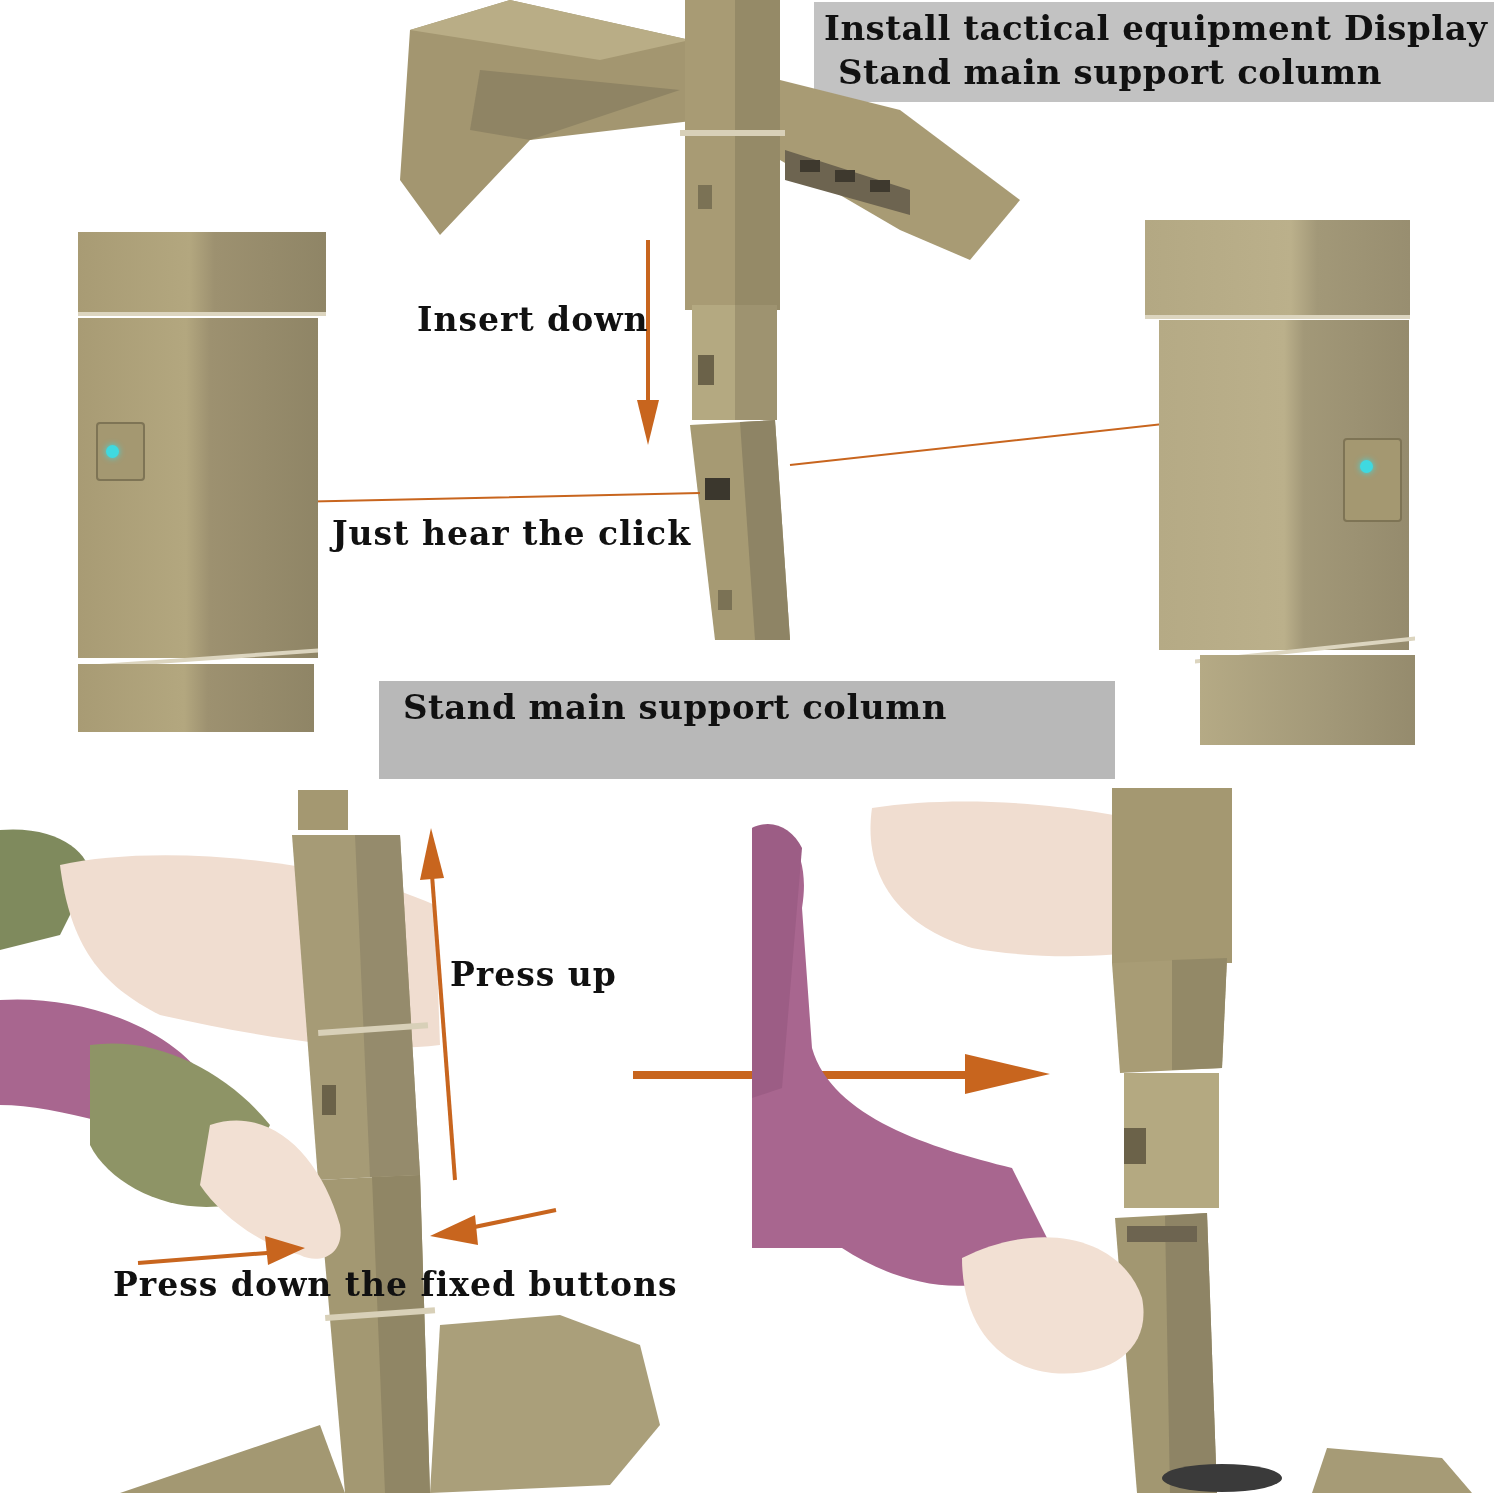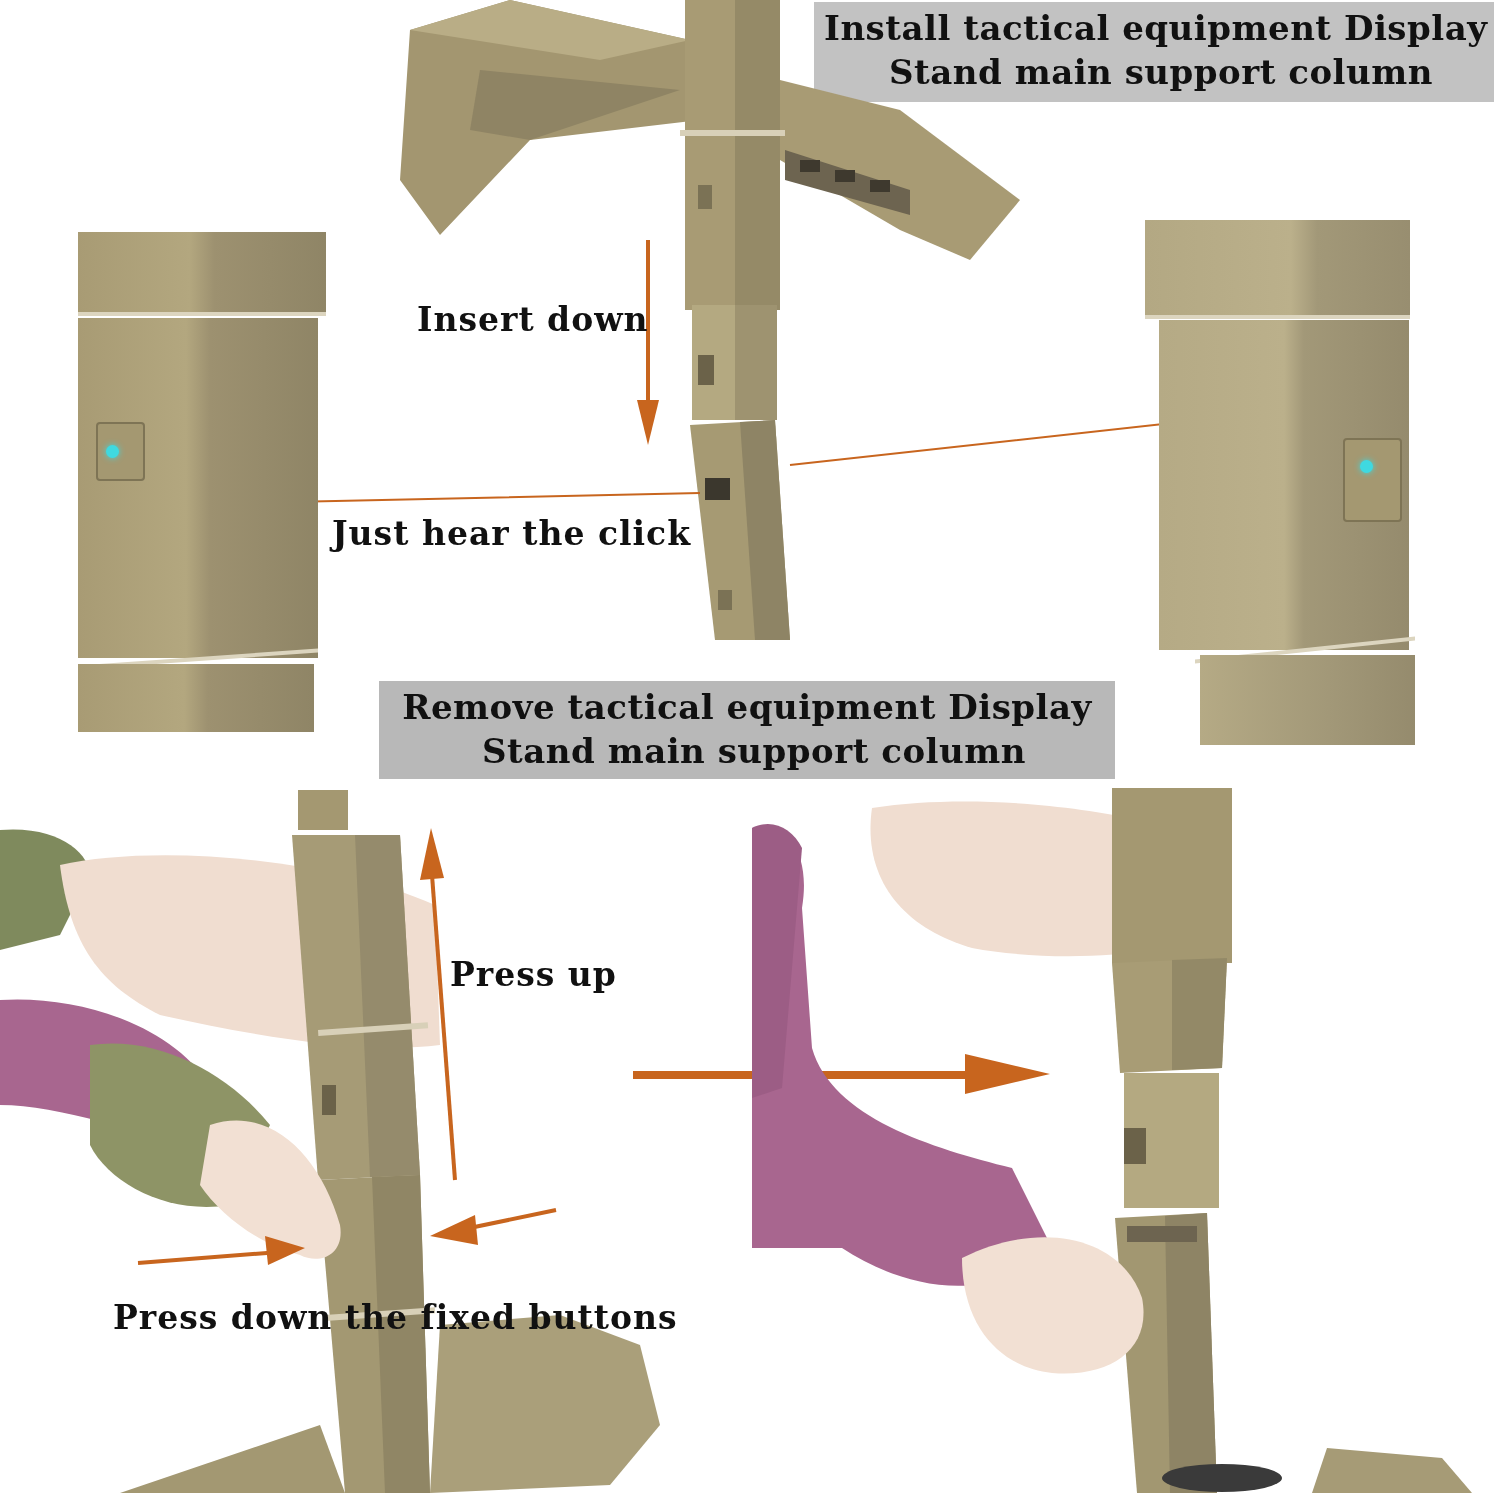--- a/index.html
+++ b/index.html
@@ -1,19 +1,19 @@
 <!DOCTYPE html>
 <html><head>
 <meta charset="utf-8">
 <style>
   html,body{margin:0;padding:0;background:#ffffff;}
   body{width:1500px;height:1493px;position:relative;overflow:hidden;font-family:"DejaVu Serif","Liberation Serif",serif;}
   .abs{position:absolute;}
   .caption-box{position:absolute;background:#c2c2c2;color:#111;font-weight:bold;font-size:34px;line-height:44px;padding:4px 10px;letter-spacing:0.5px;}
-  .caption-box span{display:block;white-space:nowrap;text-align:center;}
+  .caption-box span{display:block;white-space:nowrap;}
   .label{position:absolute;font-weight:bold;font-size:33px;color:#111;white-space:nowrap;letter-spacing:1px;}
   .col{position:absolute;background:linear-gradient(90deg,#a89b74 0%,#b3a77f 45%,#9d9170 55%,#8f8566 100%);}
   .seam{position:absolute;height:4px;background:#dcd5bf;}
   .dot{position:absolute;width:13px;height:13px;border-radius:50%;background:#3fd9e0;box-shadow:0 0 6px #3fd9e0;}
   .btn{position:absolute;background:#a49871;border:2px solid #7e7455;border-radius:4px;}
   .photo{position:absolute;overflow:hidden;background:#fff;}
   svg{position:absolute;left:0;top:0;}
 </style>
 </head>
 <body>
@@ -79,21 +79,20 @@
   <div class="col" style="left:0;top:0;width:265px;height:95px;background:linear-gradient(90deg,#b3a883 0%,#bbb08b 55%,#a29878 65%,#988e70 100%);"></div>
   <div class="seam" style="left:0;top:95px;width:265px;"></div>
   <div class="col" style="left:14px;top:100px;width:250px;height:330px;background:linear-gradient(90deg,#b5aa85 0%,#bbb08b 50%,#a29878 58%,#958b6d 100%);"></div>
   <div class="seam" style="left:50px;top:428px;width:220px;transform:skewY(-6deg);"></div>
   <div class="col" style="left:55px;top:435px;width:215px;height:90px;background:linear-gradient(90deg,#b5aa85 0%,#a29878 60%,#958b6d 100%);"></div>
   <div class="btn" style="left:198px;top:218px;width:55px;height:80px;"></div>
   <div class="dot" style="left:215px;top:240px;"></div>
 </div>
 
 <div class="caption-box" style="left:379px;top:681px;width:716px;height:90px;background:#b8b8b8;">
-  <span>Remove tactical equipment Display</span>
   <span style="padding-left:14px;">Stand main support column</span>
 </div>
 
 <div class="photo" style="left:0;top:785px;width:660px;height:708px;background:transparent;">
   <svg width="660" height="708">
 
     <path d="M0,45 C60,40 90,70 90,90 L60,150 L0,165 Z" fill="#7f8a5d"></path>
 
     <path d="M0,215 C80,210 170,240 210,300 L200,360 C140,350 60,320 0,320 Z" fill="#a8668f"></path>
 
@@ -131,21 +130,21 @@
 
   <line x1="633" y1="1075" x2="975" y2="1075" stroke="#c8651e" stroke-width="8"></line>
   <polygon points="965,1054 1050,1074 965,1094" fill="#c8651e"></polygon>
 </svg>
 
 <span class="abs" style="left:420px;top:828px;width:24px;height:50px;"></span>
 <span class="abs" style="left:965px;top:1054px;width:85px;height:40px;"></span>
 <span class="abs" style="left:430px;top:1215px;width:48px;height:30px;"></span>
 
 <div class="label" style="left:450px;top:955px;">Press up</div>
-<div class="label" style="left:113px;top:1298px;text-align:center;">Press down the fixed buttons</div>
+<div class="label" style="left:113px;top:1265px;text-align:center;">Press down the fixed buttons</div>
 
 <div class="photo" style="left:752px;top:788px;width:748px;height:705px;background:transparent;">
   <svg width="748" height="705">
 
     <path d="M0,40 C30,30 60,60 50,120 L60,260 C80,330 180,360 260,380 L300,460 C240,520 150,500 90,460 L0,460 Z" fill="#a8668f"></path>
     <path d="M0,40 C20,30 40,40 50,60 L30,300 L0,310 Z" fill="#9c5d85"></path>
 
     <path d="M120,20 C250,0 420,30 470,60 L470,140 C420,170 300,175 220,160 C150,140 110,90 120,20 Z" fill="#f0ddd0"></path>
 
     <rect x="360" y="0" width="120" height="175" fill="#a49871"></rect>

